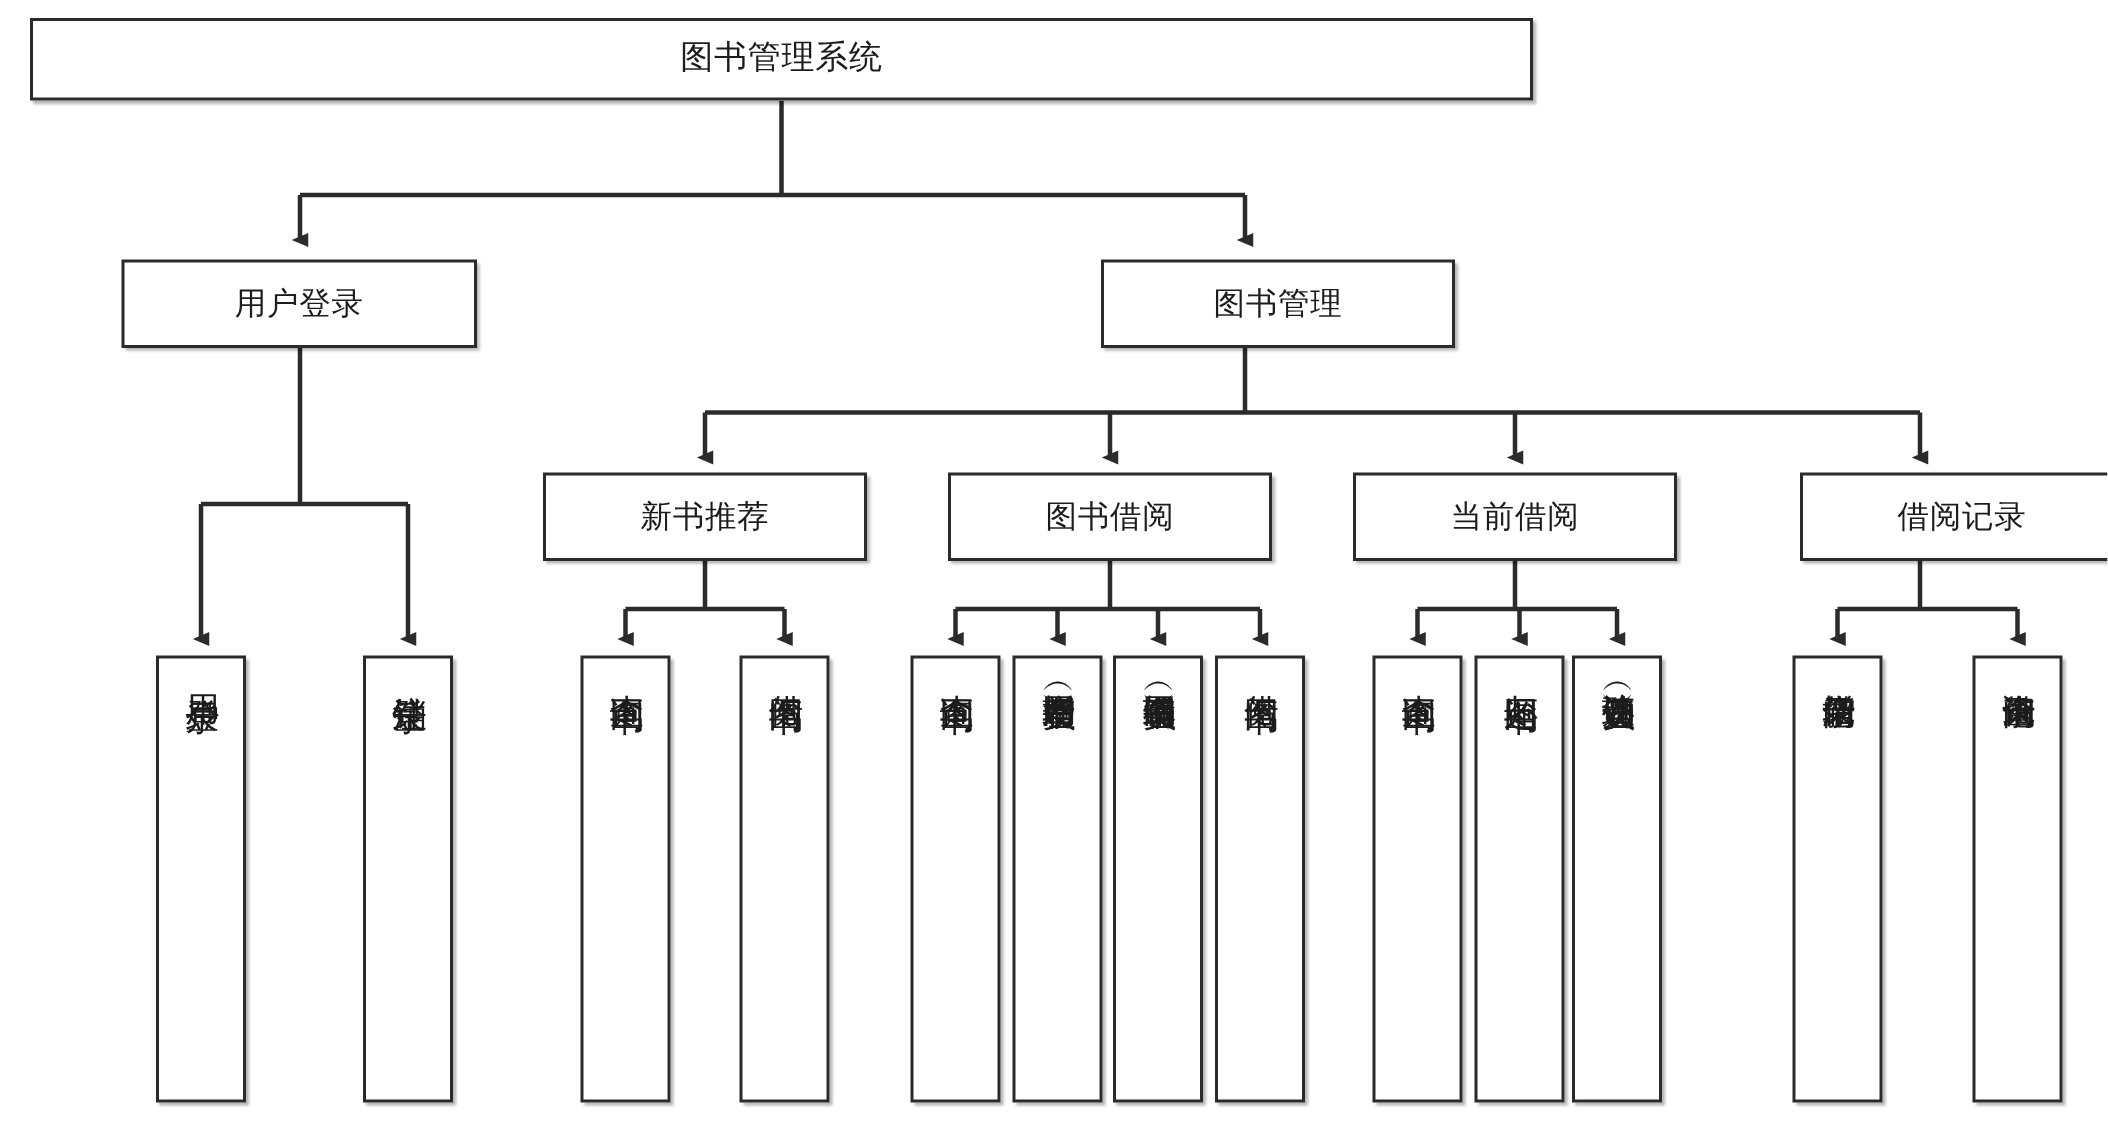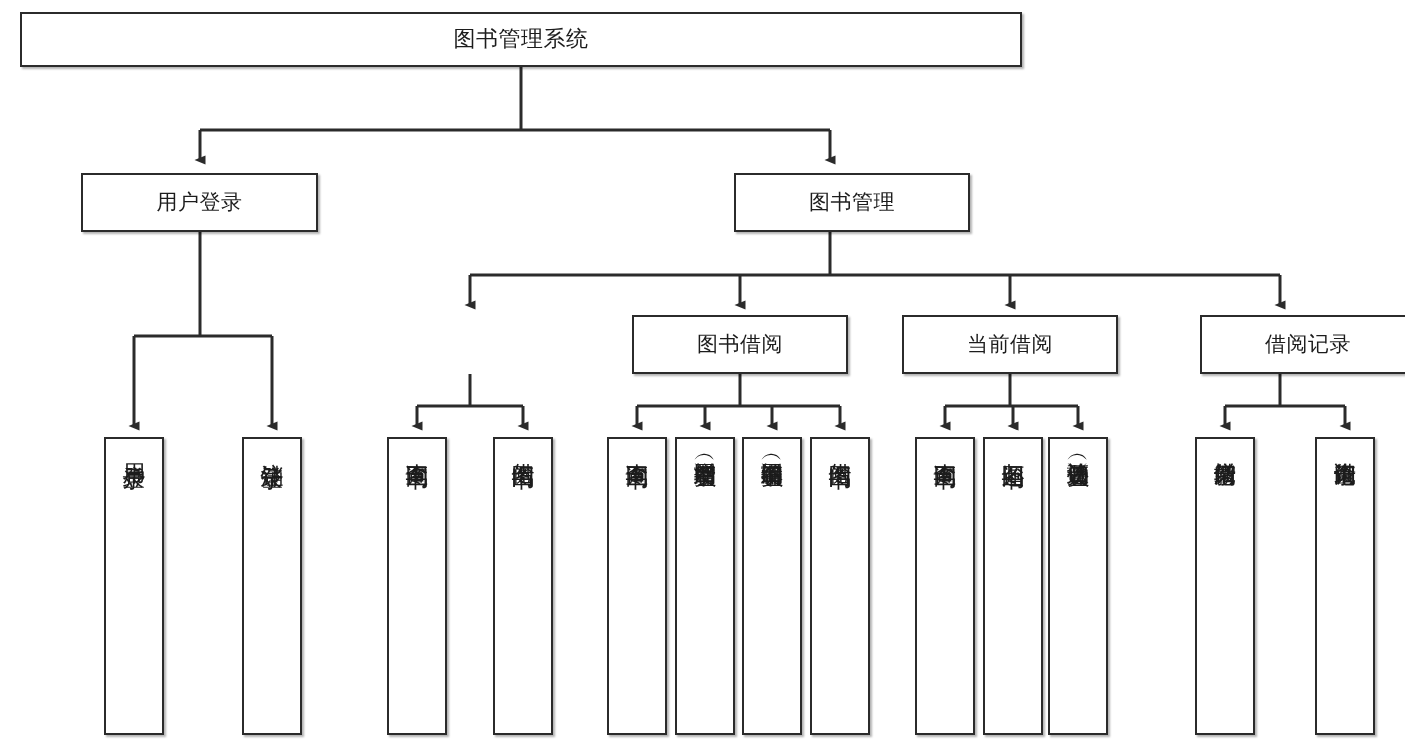--- a/index.html
+++ b/index.html
@@ -138,20 +138,23 @@
     <span class="label">图书管理系统</span>
   </div>
 
   <div class="node h" style="left:81px; top:173px; width:237px; height:59px;">
     <span class="label">用户登录</span>
   </div>
   <div class="node h" style="left:712px; top:173px; width:236px; height:59px;margin-left:22px;">
     <span class="label">图书管理</span>
   </div>
 
+  <div class="node h" style="left:362px; top:315px; width:216px; height:59px;">
+    <span class="label">新书推荐</span>
+  </div>
   <div class="node h" style="left:902px; top:315px; width:216px; height:59px;">
     <span class="label">当前借阅</span>
   </div>
   <div class="node h" style="left:632px; top:315px; width:216px; height:59px;">
     <span class="label">图书借阅</span>
   </div>
   <div class="node h" style="left:1200px; top:315px; width:216px; height:59px;">
     <span class="label">借阅记录</span>
   </div>
 

